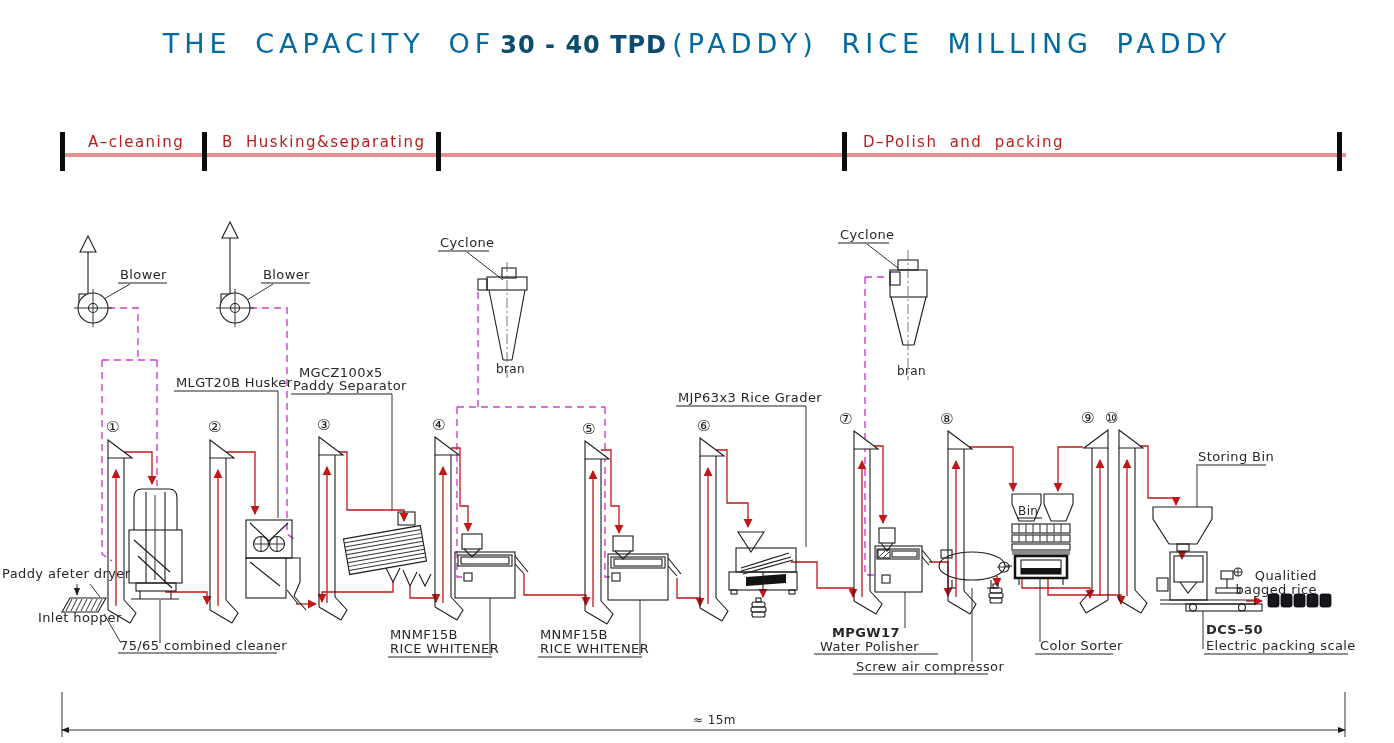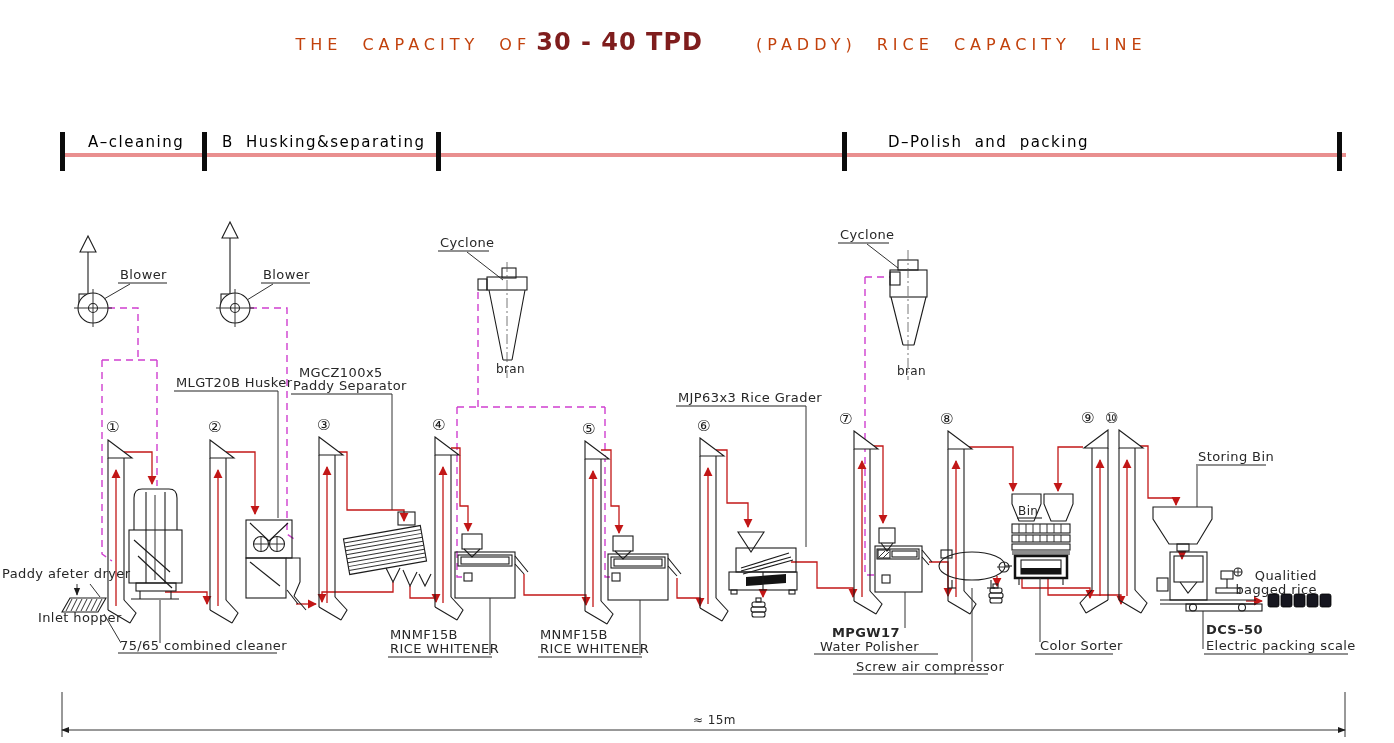--- a/index.html
+++ b/index.html
@@ -1,26 +1,26 @@
 <!DOCTYPE html>
 <html><head>
 <meta charset="utf-8">
 <style>
   html,body{margin:0;padding:0;background:#ffffff;}
   #canvas{position:relative;width:1394px;height:743px;background:#fff;overflow:hidden;
           font-family:"DejaVu Sans",sans-serif;}
   
   #title{position:absolute;left:0;top:28px;width:1394px;text-align:center;white-space:nowrap;color:#3a3a3a;}
-  #title .t-light{font-size:16px;font-weight:400;letter-spacing:5px;word-spacing:10px;color:#c2410c;margin-left:48px;}
-  #title .t-bold{font-size:24px;font-weight:700;letter-spacing:1px;color:#7f1d1d;}
+  #title .t-light{font-size:27px;font-weight:400;letter-spacing:5px;word-spacing:10px;color:#0369a1;}
+  #title .t-bold{font-size:24px;font-weight:700;letter-spacing:1px;color:#0c4a6e;}
   
   .band-line{position:absolute;top:153px;left:62px;width:1284px;height:4px;background:#e98f8f;}
   .band-bar{position:absolute;top:132px;width:5px;height:39px;background:#0b0b0b;}
   .band-label{position:absolute;top:133px;font-size:15px;letter-spacing:1.5px;word-spacing:6px;
-              color:#000000;white-space:nowrap;}
+              color:#b91c1c;white-space:nowrap;}
   
   #diagram{position:absolute;left:0;top:0;}
   #diagram text{font-family:"DejaVu Sans",sans-serif;font-size:13px;fill:#272727;letter-spacing:0.4px;}
   #diagram text.small{font-size:12px;}
   #diagram text.stage{font-size:15px;fill:#1d1d1d;letter-spacing:0;}
   #diagram text.bold{font-weight:600;}
   .mach{stroke:#1c1c1c;stroke-width:1.1;fill:none;}
   .machf{stroke:#1c1c1c;stroke-width:1.1;fill:#ffffff;}
   .thin{stroke:#333;stroke-width:1;fill:none;}
   .under{stroke:#222;stroke-width:1.1;}
@@ -31,32 +31,32 @@
   .sack{fill:#16161f;stroke:#000;stroke-width:0.8;}
 </style>
 </head>
 <body>
 
 <div id="canvas">
 
   <div id="title">
     <span class="t-light">THE CAPACITY OF</span>
     <span class="t-bold">30 - 40 TPD</span>
-    <span class="t-light">(PADDY) RICE CAPACITY LINE</span>
+    <span class="t-light">(PADDY) RICE MILLING PADDY</span>
   </div>
 
   <div class="band-line"></div>
   <div class="band-bar" style="left:60px"></div>
   <div class="band-bar" style="left:202px"></div>
   <div class="band-bar" style="left:436px"></div>
   <div class="band-bar" style="left:842px"></div>
   <div class="band-bar" style="left:1337px"></div>
   <div class="band-label" style="left:88px">A–cleaning</div>
   <div class="band-label" style="left:222px">B Husking&amp;separating</div>
-  <div class="band-label" style="left:888px">D–Polish and packing</div>
+  <div class="band-label" style="left:863px">D–Polish and packing</div>
 
   <svg id="diagram" width="1394" height="743" viewBox="0 0 1394 743">
     <defs>
       <marker id="ra" viewBox="0 0 10 10" refX="9" refY="5" markerWidth="7" markerHeight="7" orient="auto">
         <path d="M0,0 L10,5 L0,10 Z" fill="#c21717"></path>
       </marker>
       <marker id="ba" viewBox="0 0 10 10" refX="9" refY="5" markerWidth="8" markerHeight="8" orient="auto">
         <path d="M0,1 L10,5 L0,9 Z" fill="#1c1c1c"></path>
       </marker>
       <marker id="bas" viewBox="0 0 10 10" refX="9" refY="5" markerWidth="8" markerHeight="8" orient="auto-start-reverse">

